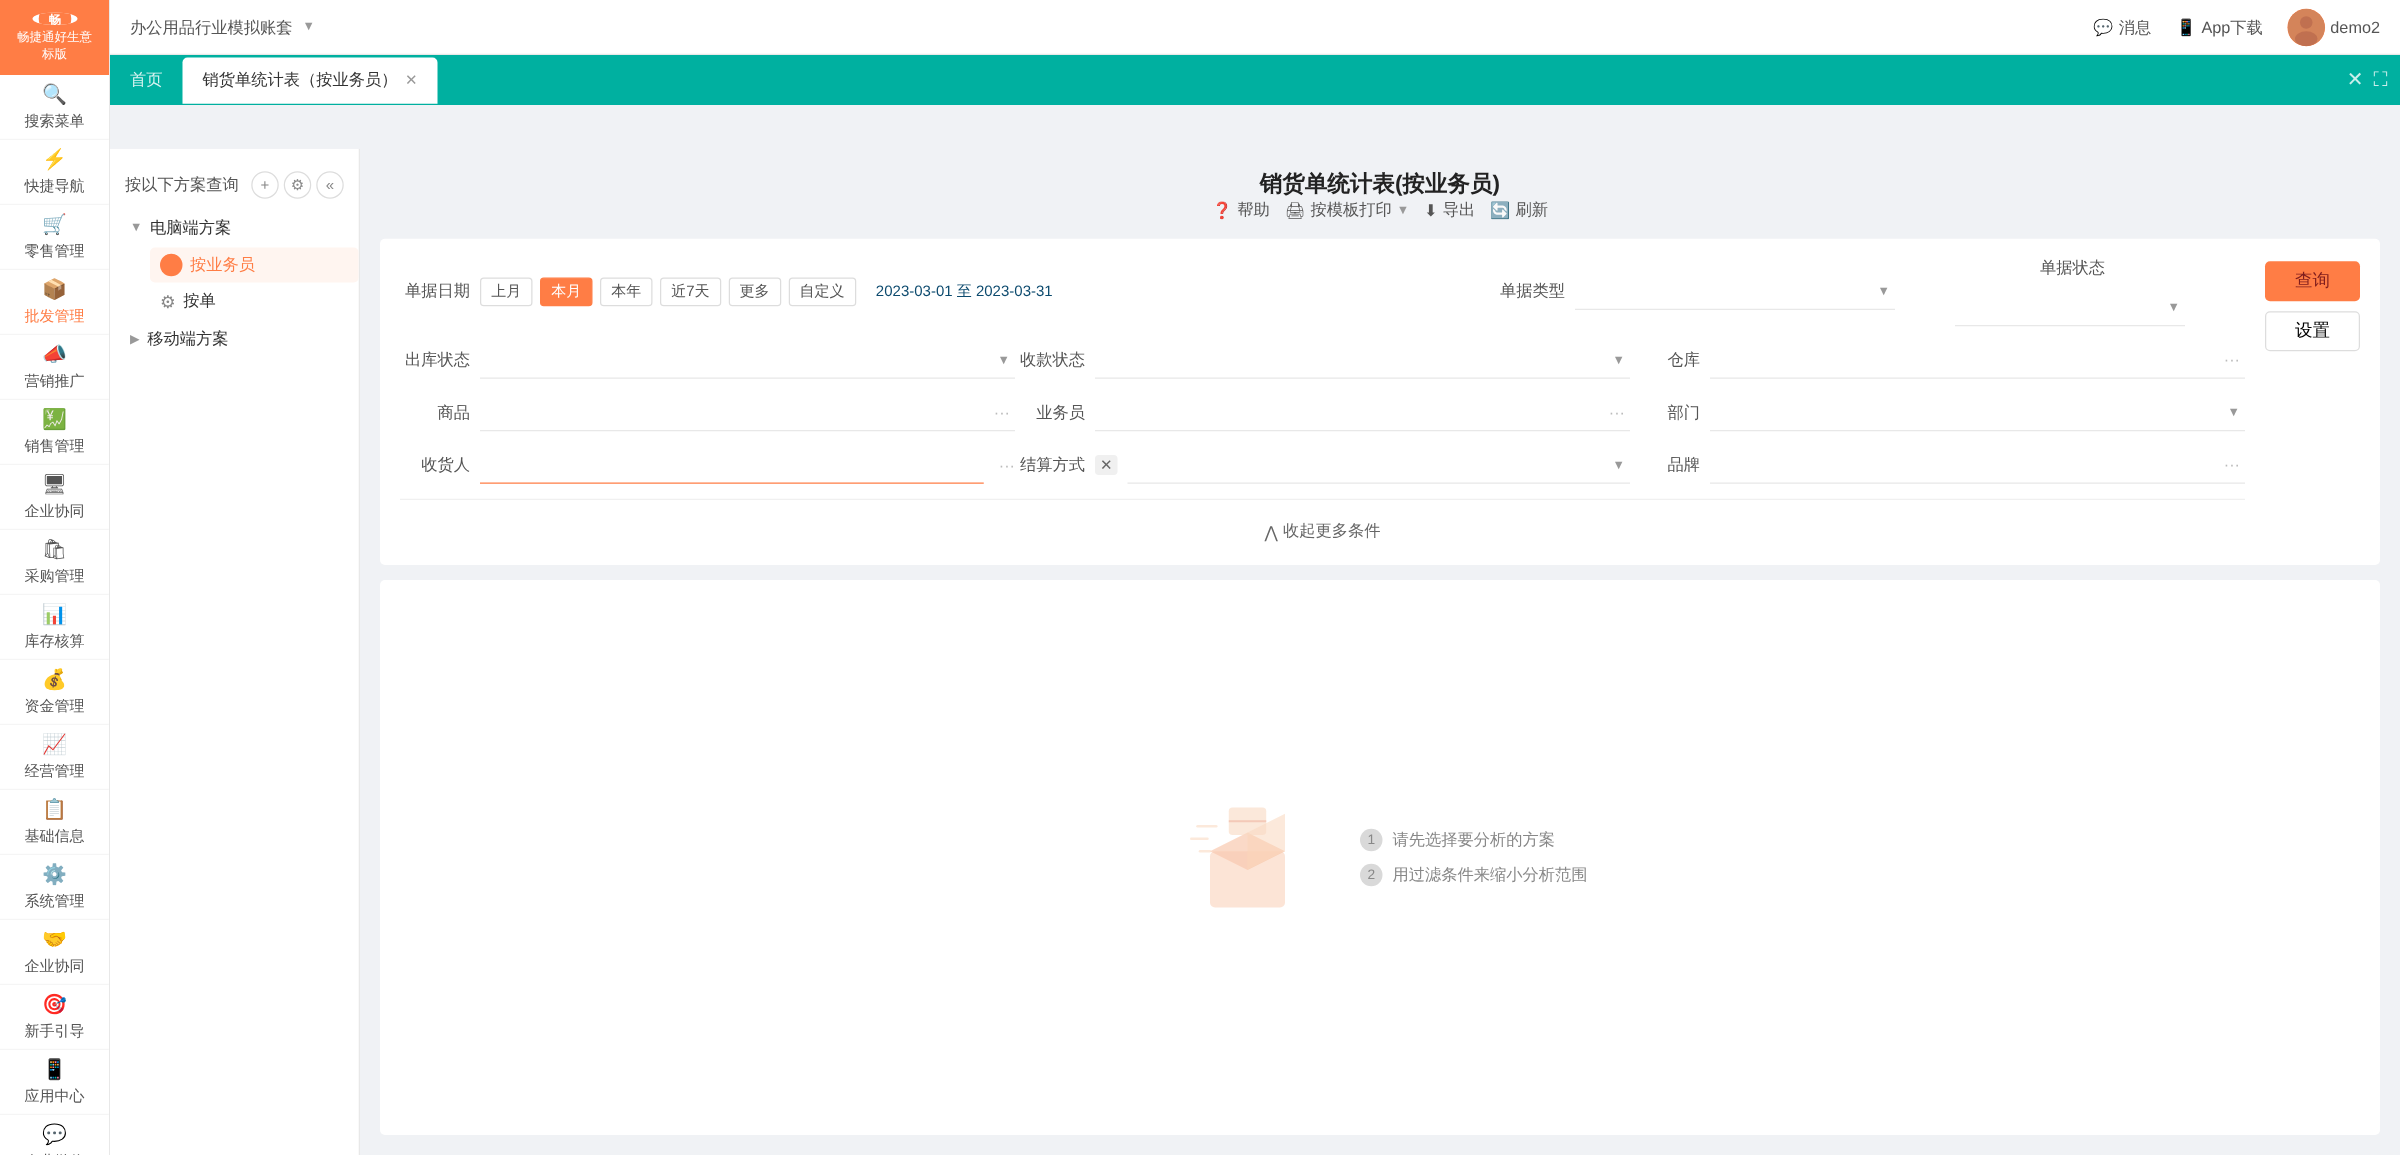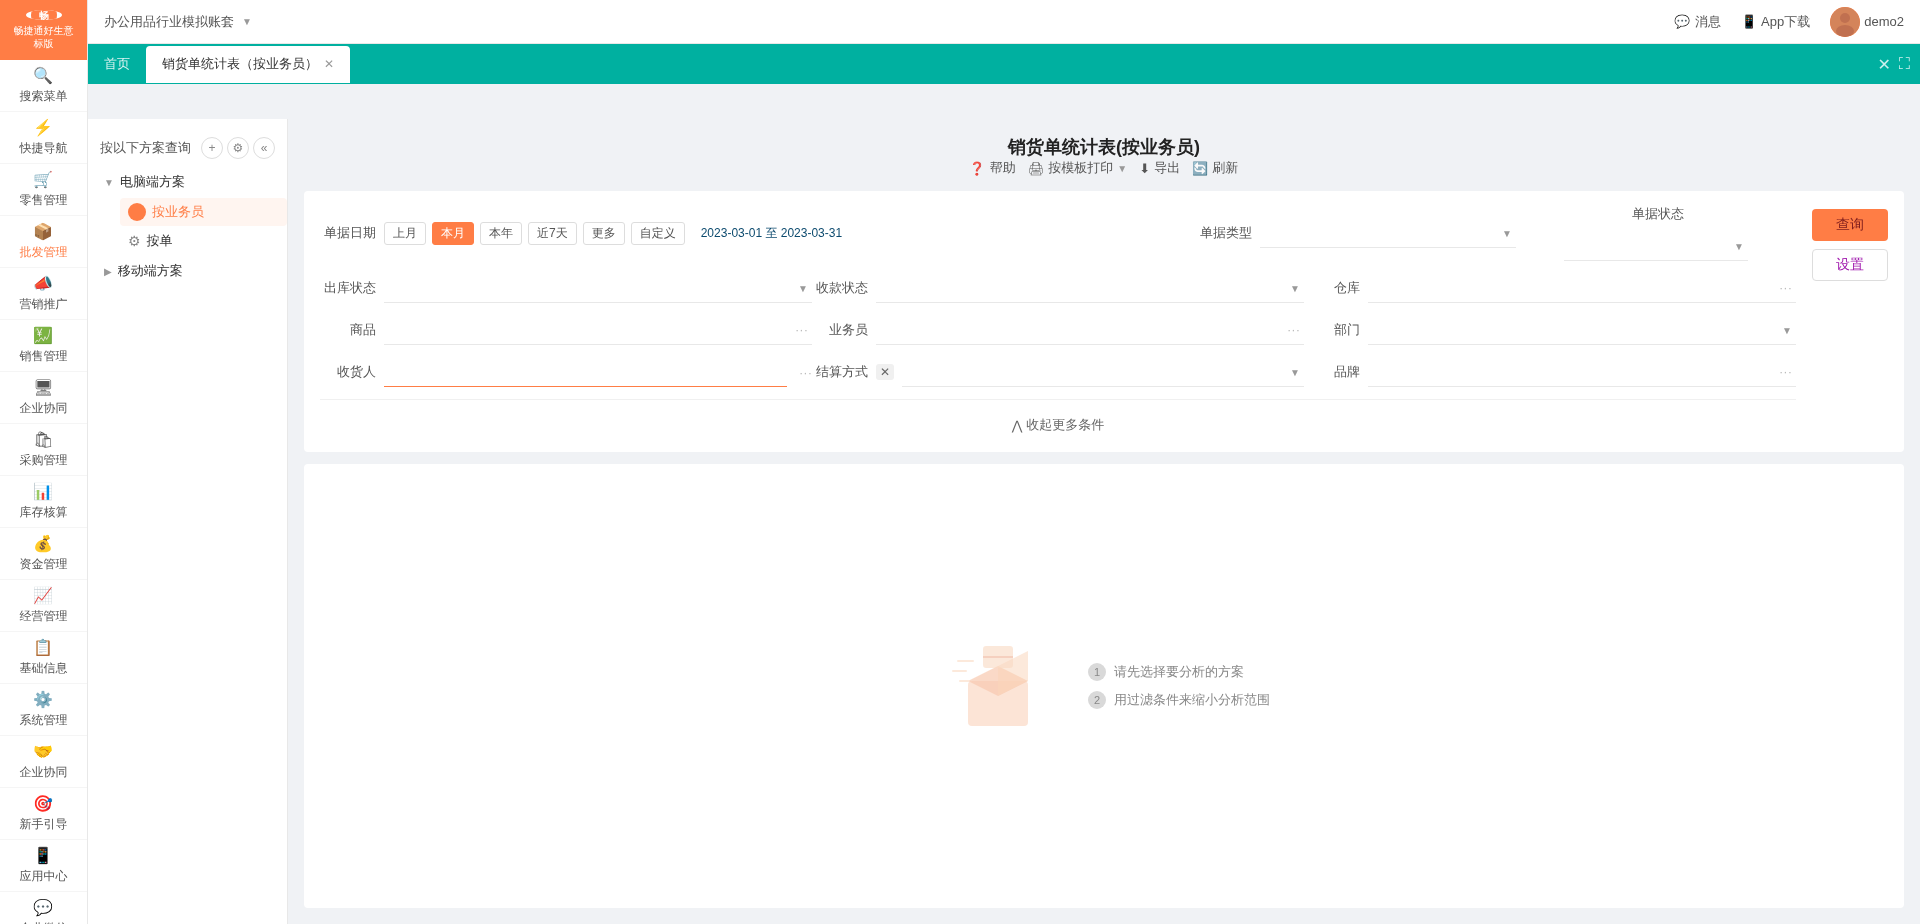--- a/index.html
+++ b/index.html
@@ -303,21 +303,21 @@
       color: #7f1d1d;
       border: none;
       padding: 6px 24px;
       border-radius: 4px;
       font-size: 14px;
       cursor: pointer;
       height: 32px;
     }
     .settings-btn {
       background: #fff;
-      color: #a21caf;
+      color: #000000;
       border: 1px solid #ddd;
       padding: 6px 20px;
       border-radius: 4px;
       font-size: 14px;
       cursor: pointer;
       height: 32px;
     }
 
     
     .filter-buttons {

